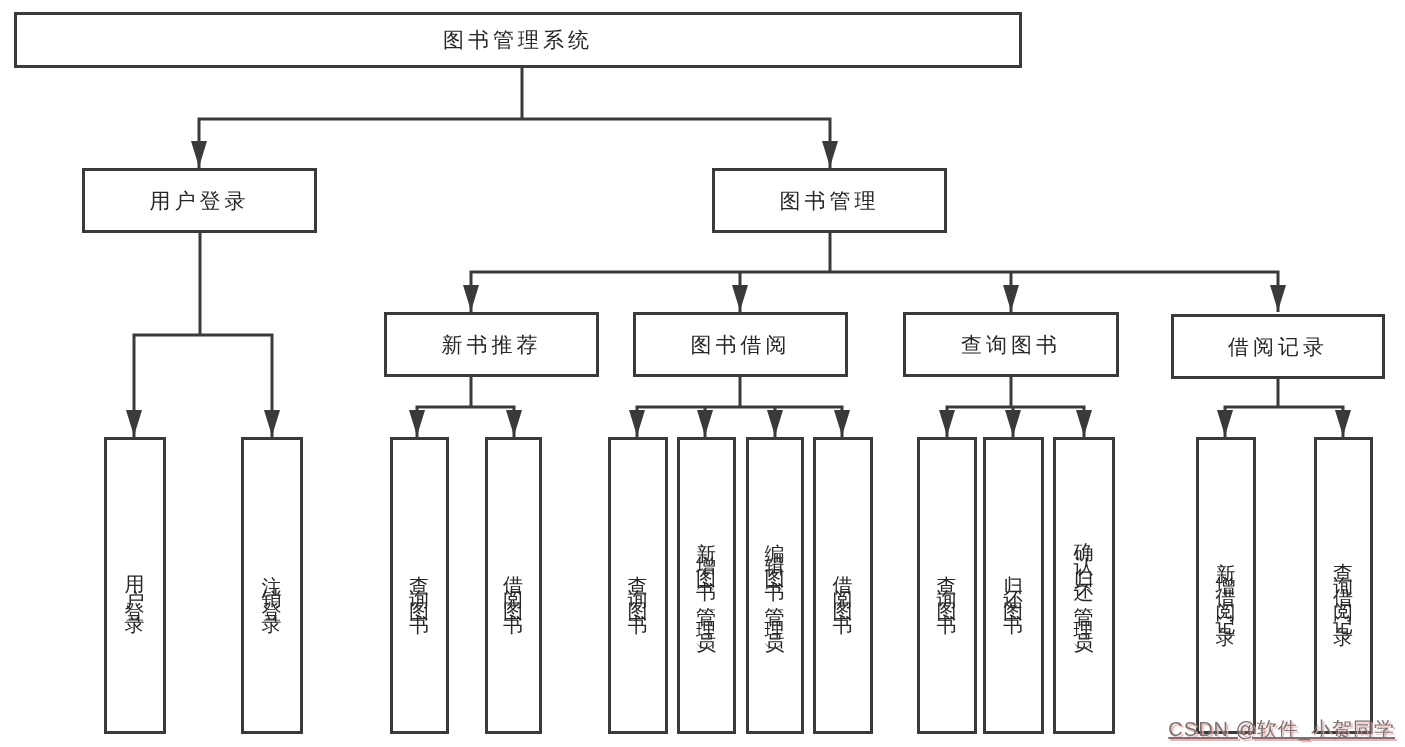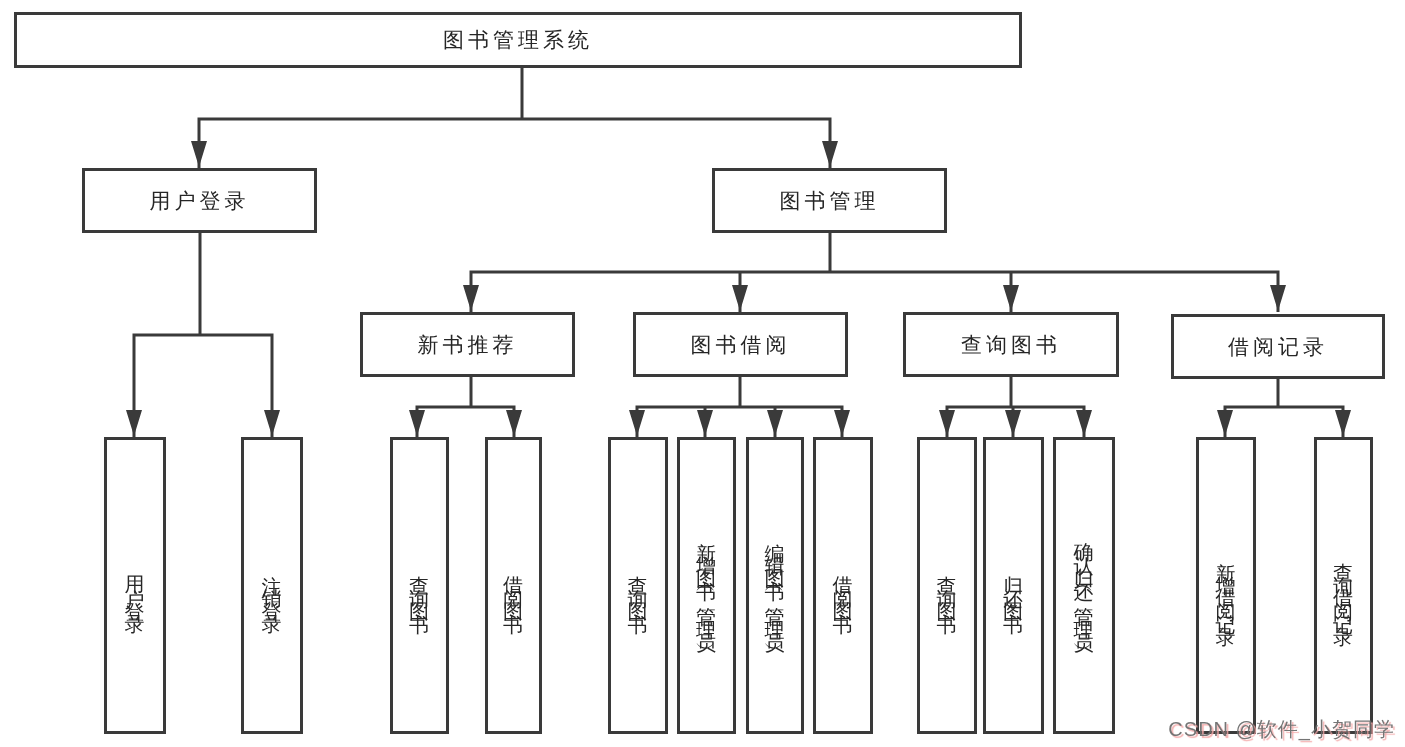--- a/index.html
+++ b/index.html
@@ -46,20 +46,21 @@
     position: absolute;
     right: 10px;
     bottom: 4px;
     z-index: 5;
     font-size: 20px;
     letter-spacing: 1px;
     color: var(--wm);
     text-shadow: 2px 2px 1px var(--wm-glow);
     opacity: 0.92;
     white-space: nowrap;
+    text-decoration: underline;
   }
 </style>
 </head>
 <body>
 
 <div class="canvas">
 
   <svg class="edges" width="1405" height="747" viewBox="0 0 1405 747">
     <path fill="none" stroke="#3a3a3a" stroke-width="3" d="M522,68 V119 M199,168 V119 H830 V168
              M200,233 V335 M134,437 V335 H272 V437
@@ -75,21 +76,21 @@
              M637,436 l-8,-26 h16 z M705,436 l-8,-26 h16 z M775,436 l-8,-26 h16 z M842,436 l-8,-26 h16 z
              M947,436 l-8,-26 h16 z M1013,436 l-8,-26 h16 z M1084,436 l-8,-26 h16 z
              M1225,436 l-8,-26 h16 z M1343,436 l-8,-26 h16 z"></path>
   </svg>
 
   <div class="box hnode" style="left:14px; top:12px; width:1008px; height:56px;">图书管理系统</div>
 
   <div class="box hnode" style="left:82px; top:168px; width:235px; height:65px;">用户登录</div>
   <div class="box hnode" style="left:712px; top:168px; width:235px; height:65px;text-align:center;">图书管理</div>
 
-  <div class="box hnode" style="left:360px; top:312px; width:215px; height:65px;">新书推荐</div>
+  <div class="box hnode" style="left:384px; top:312px; width:215px; height:65px;">新书推荐</div>
   <div class="box hnode" style="left:633px; top:312px; width:215px; height:65px;">图书借阅</div>
   <div class="box hnode" style="left:903px; top:312px; width:216px; height:65px;">查询图书</div>
   <div class="box hnode" style="left:1171px; top:314px; width:214px; height:65px;">借阅记录</div>
 
   <div class="box leaf" style="left:104px; top:437px; width:62px; height:297px;">用户登录</div>
   <div class="box leaf" style="left:241px; top:437px; width:62px; height:297px;">注销登录</div>
 
   <div class="box leaf" style="left:390px; top:437px; width:59px; height:297px;">查询图书</div>
   <div class="box leaf" style="left:485px; top:437px; width:57px; height:297px;">借阅图书</div>
 

